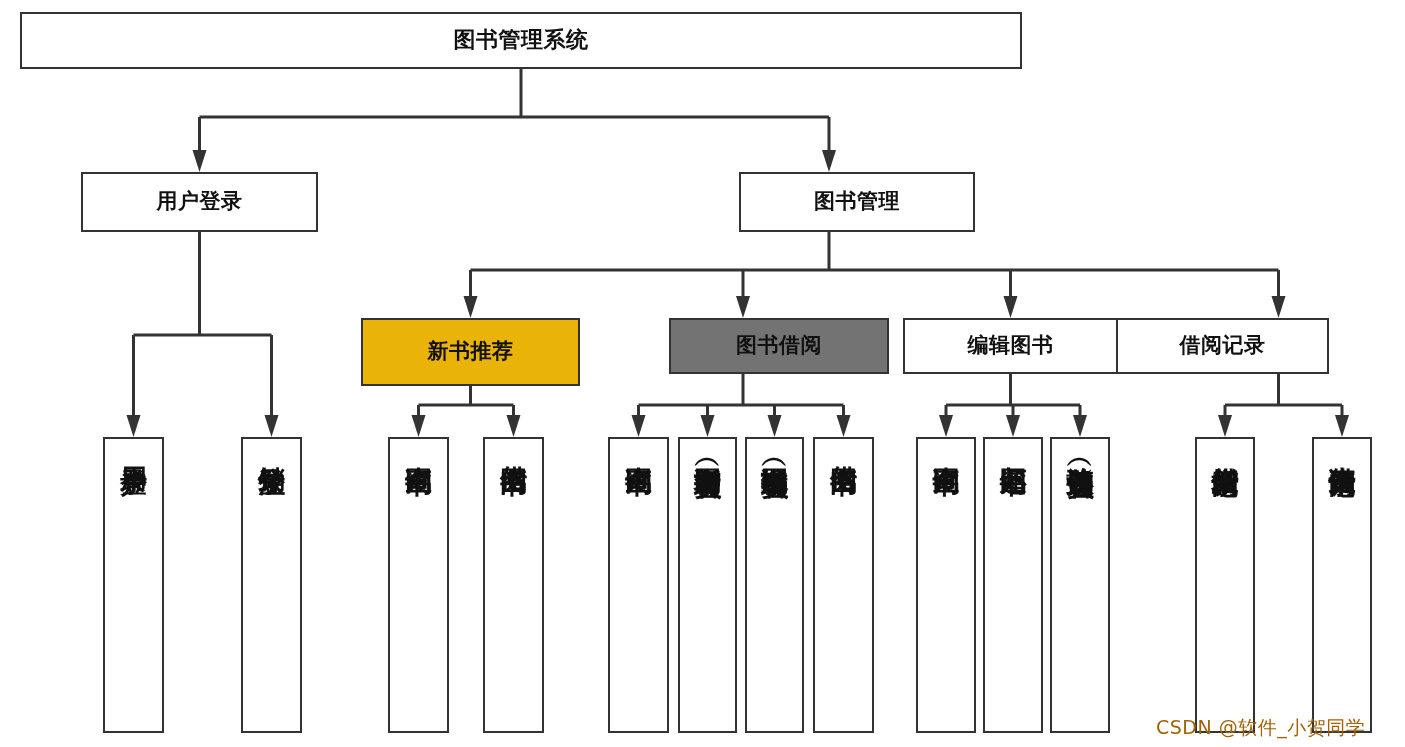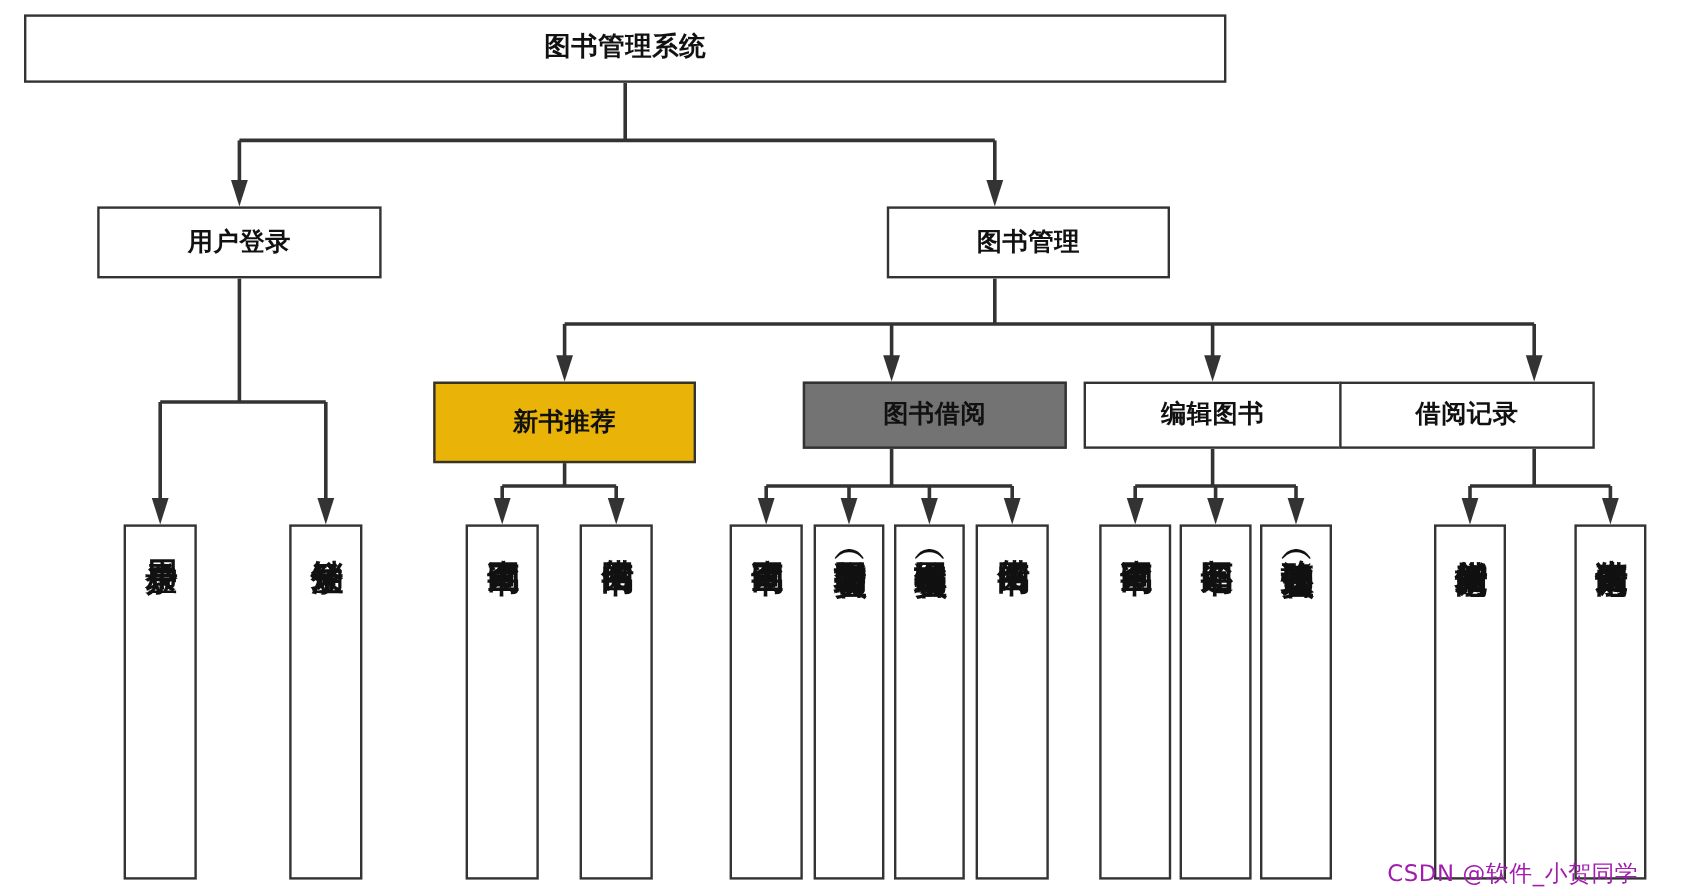--- a/index.html
+++ b/index.html
@@ -186,14 +186,14 @@
       <div class="node vert" style="left: 1050px; top: 437px; width: 60px; height: 296px; border-color: rgb(51, 51, 51); background: rgb(255, 255, 255);">
         <span class="label">确认归还（管理员）</span>
       </div>
       <div class="node vert" style="left: 1195px; top: 437px; width: 60px; height: 296px; border-color: rgb(51, 51, 51); background: rgb(255, 255, 255);">
         <span class="label">新增借阅记录</span>
       </div>
       <div class="node vert" style="left: 1312px; top: 437px; width: 60px; height: 296px; border-color: rgb(51, 51, 51); background: rgb(255, 255, 255);">
         <span class="label">查询借阅记录</span>
       </div>
     </div>
-  <div class="watermark" style="left: 1156px; top: 715px; color: #a21caf;">CSDN @软件_小贺同学</div>
+  <div class="watermark" style="left: 1156px; top: 715px; color: #a16207;">CSDN @软件_小贺同学</div>
 </div>
 
 </body></html>

